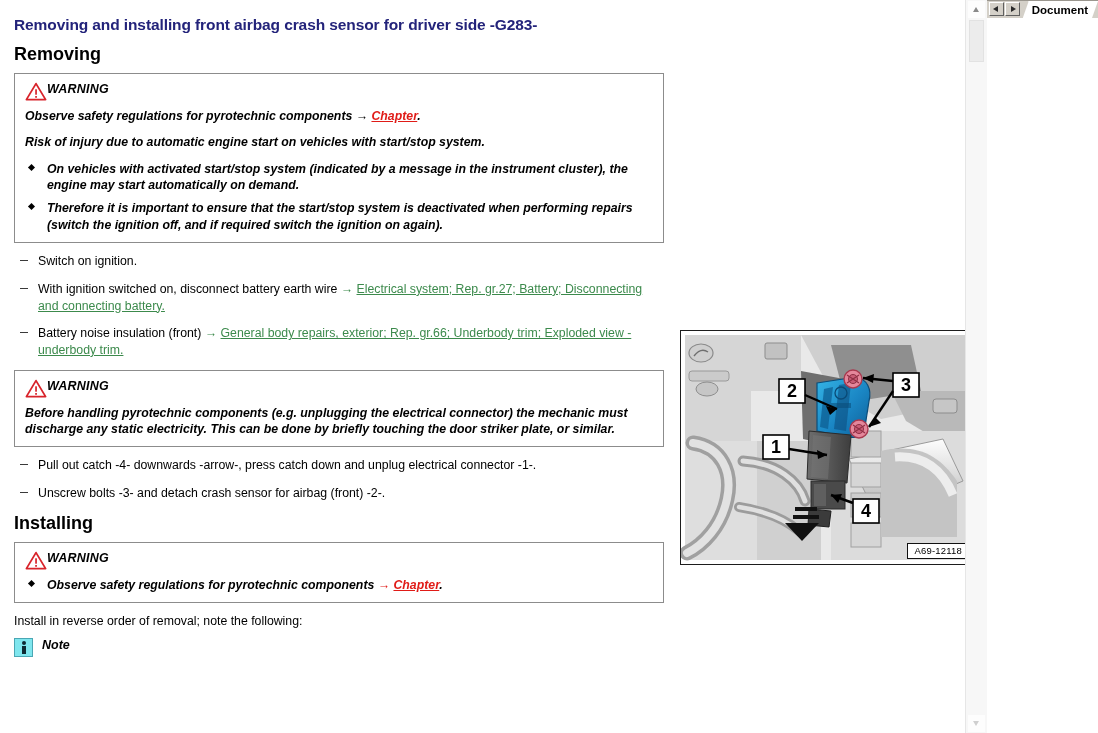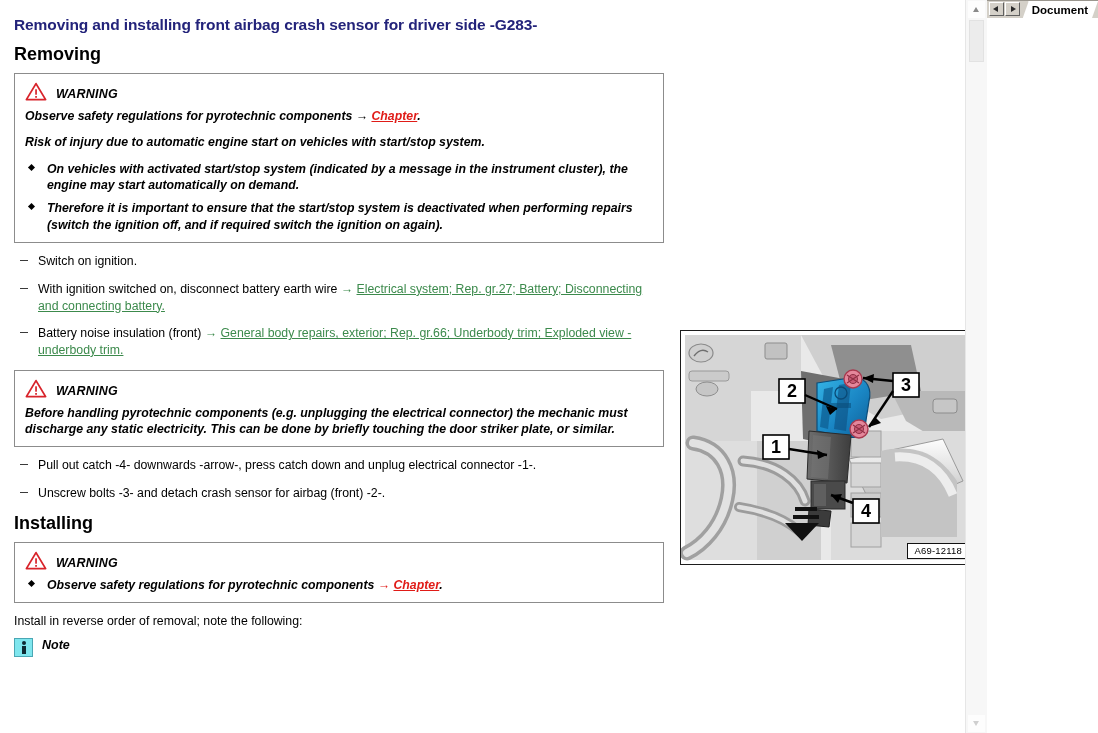--- a/index.html
+++ b/index.html
@@ -69,22 +69,21 @@
   
   .warnbox {
     border: 1px solid #8c8c8c;
     box-sizing: border-box;
     padding: 8px 10px 9px 10px;
     margin: 4px 0 10px 0;
     background: #ffffff;
   }
   .warn-head {
     display: flex;
-    align-items: flex-end;
-    gap: 9px;
+    align-items: flex-start;
     margin-bottom: 7px;
   }
   .warn-title {
     font-size: 12.5px;
     font-weight: bold;
     font-style: italic;
     letter-spacing: 0.2px;
   }
   .tri-icon { display: block; }
 

